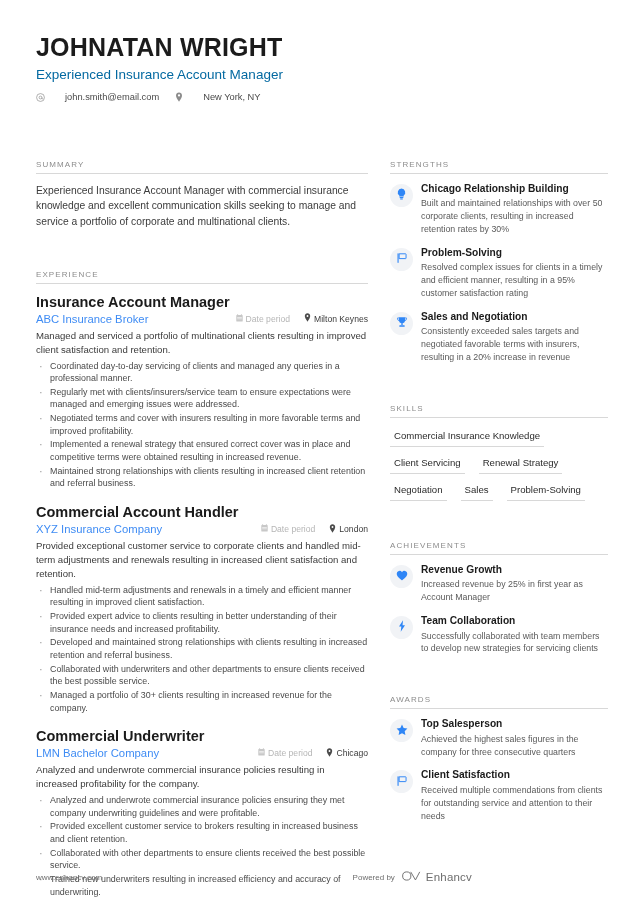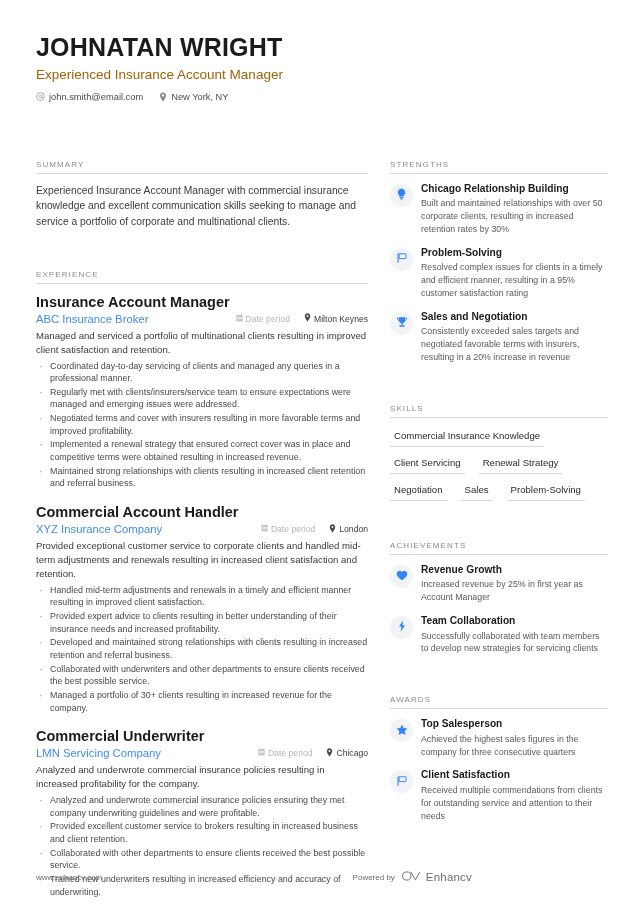--- a/index.html
+++ b/index.html
@@ -28,35 +28,35 @@
   .full-name {
     font-size: 25px;
     font-weight: bold;
     letter-spacing: 0.2px;
     color: #1b1b1b;
     line-height: 1.1;
     margin: 0 0 5px 0;
   }
   .job-title {
     font-size: 13.5px;
-    color: #a16207;
+    color: #0369a1;
     line-height: 1.2;
     margin: 0 0 9px 0;
   }
   .contact-row {
     display: flex;
     align-items: center;
     gap: 16px;
     font-size: 9.3px;
     color: #4a4a4a;
   }
   .contact-item {
     display: flex;
-    align-items: flex-start;
-    gap: 4px;
+    align-items: flex-end;
+    gap: 20px;
     white-space: nowrap;
   }
   .contact-item svg { display: block; }
 
   
   .columns {
     display: flex;
     gap: 22px;
     align-items: flex-start;
   }
@@ -348,21 +348,21 @@
             <li>Provided expert advice to clients resulting in better understanding of their insurance needs and increased profitability.</li>
             <li>Developed and maintained strong relationships with clients resulting in increased retention and referral business.</li>
             <li>Collaborated with underwriters and other departments to ensure clients received the best possible service.</li>
             <li>Managed a portfolio of 30+ clients resulting in increased revenue for the company.</li>
           </ul>
         </div>
 
         <div class="job">
           <div class="job-role">Commercial Underwriter</div>
           <div class="job-meta">
-            <div class="company">LMN Servicing Company</div>
+            <div class="company">LMN Bachelor Company</div>
             <div class="meta-date">
               <span>
                 <svg width="7" height="8" viewBox="0 0 12 13">
                   <rect x="0.5" y="1.5" width="11" height="11" rx="1" fill="#c8c8c8"></rect>
                   <rect x="2" y="0" width="1.6" height="3" fill="#c8c8c8"></rect>
                   <rect x="8.4" y="0" width="1.6" height="3" fill="#c8c8c8"></rect>
                   <rect x="2" y="5" width="8" height="1" fill="#ffffff"></rect>
                   <rect x="2" y="7.5" width="8" height="1" fill="#ffffff"></rect>
                 </svg>
               </span>

